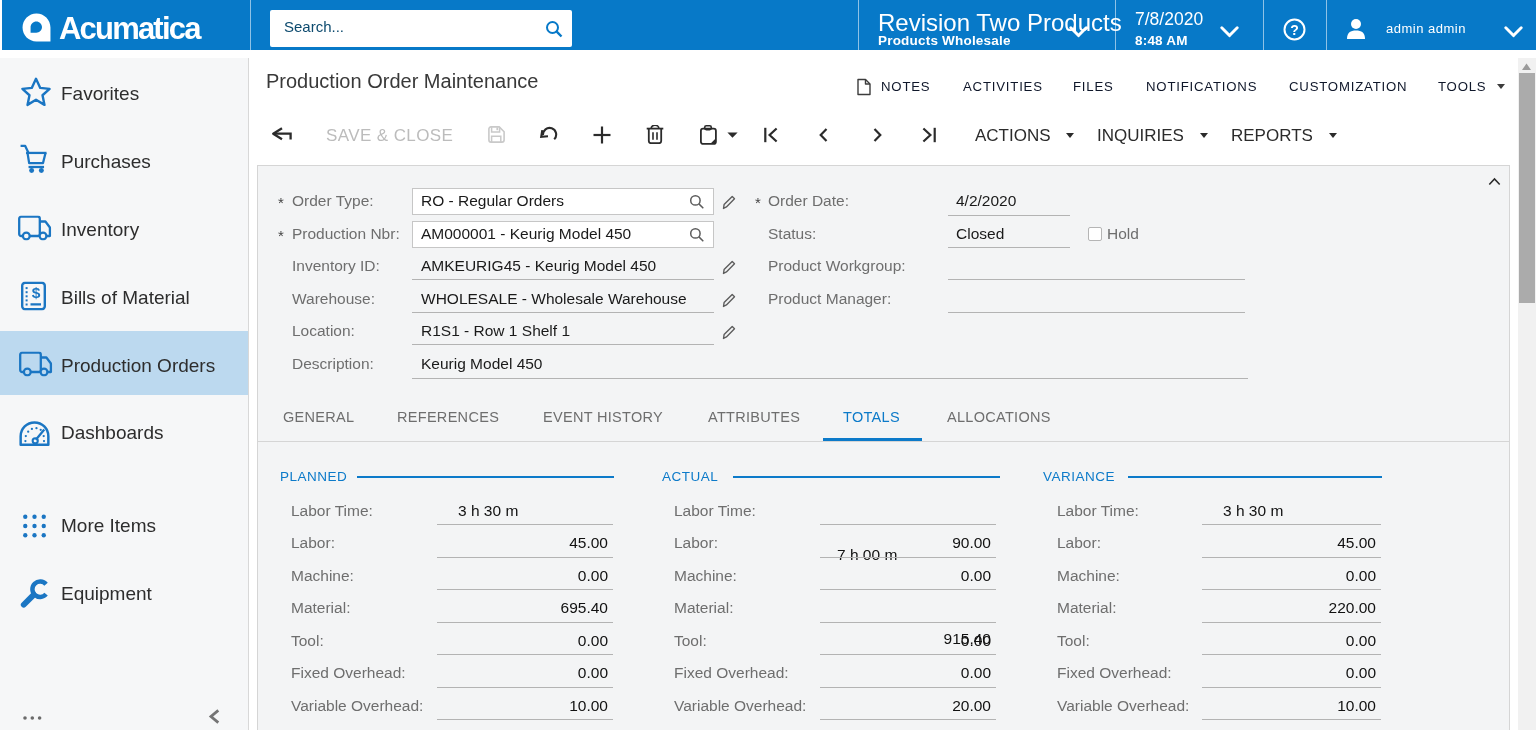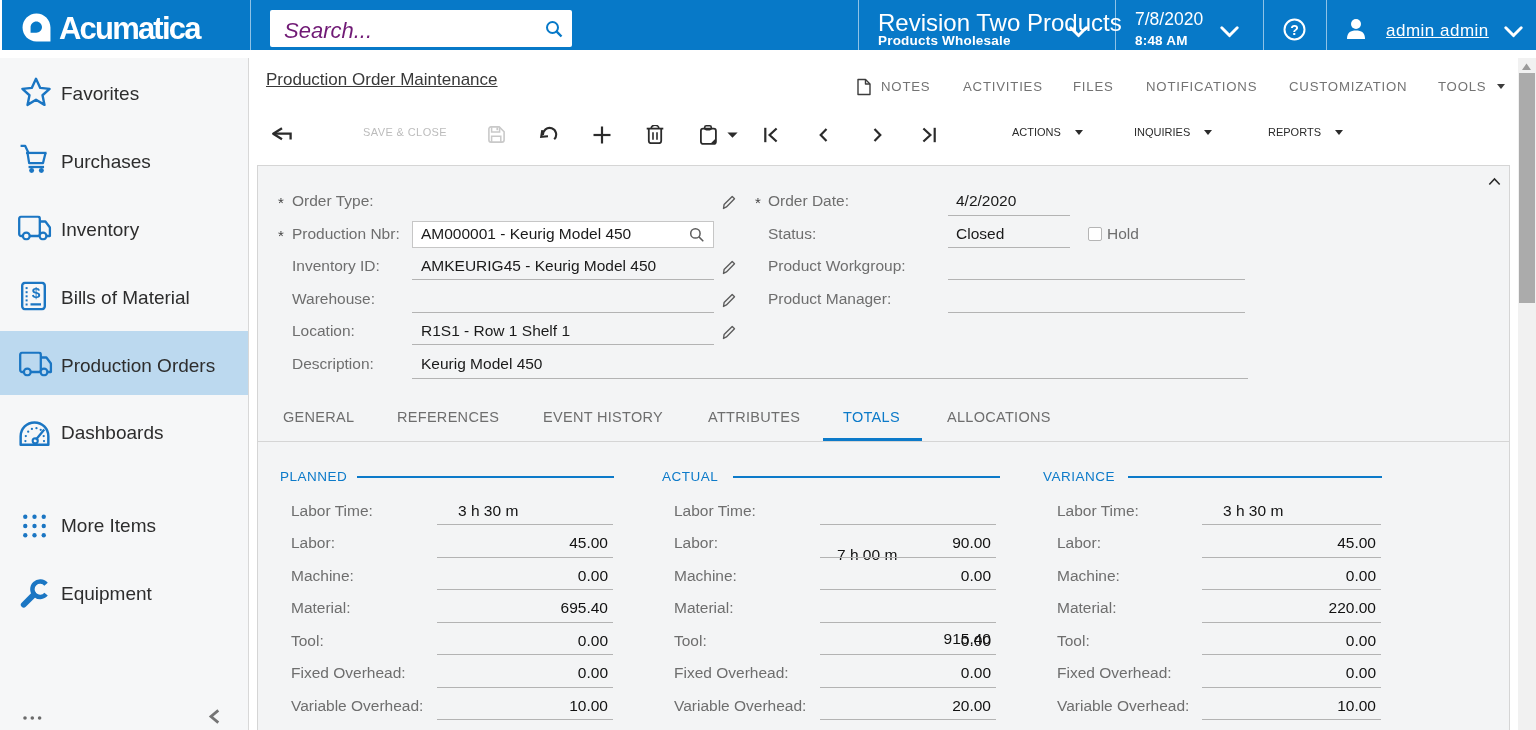--- a/index.html
+++ b/index.html
@@ -6,36 +6,36 @@
 html,body { width:1536px; height:730px; overflow:hidden; font-family:"Liberation Sans", sans-serif; background:#fff; }
 #page { position:relative; width:1536px; height:730px; }
 .abs { position:absolute; }
 
 
 #topbar { position:absolute; left:2px; top:0; width:1536px; height:50px; background:#0779c8; }
 .tsep { position:absolute; top:0; width:1px; height:58px; background:rgba(255,255,255,0.55); }
 #logo { position:absolute; left:19.5px; top:13px; }
 #logotext { position:absolute; left:57px; top:11px; color:#fff; font-size:31px; font-weight:bold; letter-spacing:-1.8px; }
 #searchbox { position:absolute; left:268px; top:10px; width:302px; height:37px; background:#fff; border-radius:2px; }
-#searchbox .ph { position:absolute; left:14px; top:8px; font-size:22px; font-style:italic; color:#701a75; }
+#searchbox .ph { position:absolute; left:14px; top:8px; font-size:15px; color:#0c4a6e; }
 .t-main { color:#fff; font-size:24px; }
 .t-sub { color:#fff; font-size:13.5px; font-weight:bold; letter-spacing:0.2px; }
 
 
 #sidebar { position:absolute; left:0; top:58px; width:249px; height:672px; background:#f6f7f8; border-right:1px solid #d8d8d8; }
 .sitem { position:absolute; left:0; width:248px; height:64px; }
 .sitem .lbl { position:absolute; left:61px; top:50%; transform:translateY(-50%); font-size:19px; letter-spacing:0px; color:#2d2d2d; }
 .sitem svg { position:absolute; left:19px; top:calc(50% - 2px); transform:translateY(-50%); }
 .sel { background:#bcd9ef; } .sel .lbl { top:calc(50% + 2.5px); } .sel svg { top:calc(50% + 0.5px); }
 
 
 #main { position:absolute; left:250px; top:58px; width:1269px; height:672px; background:#fff; }
-#title { position:absolute; left:266px; top:70px; font-size:17px; color:#393939;text-decoration:underline; }
-.toplink { position:absolute; top:79px; font-size:13.2px; color:#737373; letter-spacing:0.8px; }
-.tbtext { position:absolute; top:126px; font-size:11px; color:#2b2b2b; letter-spacing:0px;margin-left:37px; }
+#title { position:absolute; left:266px; top:70px; font-size:20px; color:#393939; }
+.toplink { position:absolute; top:79px; font-size:13.2px; color:#0f172a; letter-spacing:0.8px; }
+.tbtext { position:absolute; top:126px; font-size:17px; color:#2b2b2b; letter-spacing:0px; }
 .caret { display:inline-block; width:0; height:0; border-left:4.5px solid transparent; border-right:4.5px solid transparent; border-top:5.5px solid #2b2b2b; vertical-align:middle; margin-left:11px; margin-bottom:2px; }
 
 
 #panel { position:absolute; left:257px; top:165px; width:1253px; height:565px; background:#f3f4f5; border:1px solid #d5d5d5; border-bottom:none; }
 .flabel { position:absolute; font-size:15.5px; color:#6e6e6e; white-space:nowrap; }
 .fval { position:absolute; font-size:15.5px; color:#1a1a1a; white-space:nowrap; }
 .req { position:absolute; font-size:15px; color:#444; }
 .fbox { position:absolute; left:412px; width:302px; height:27px; background:#fff; border:1px solid #c6c6c6; }
 .fbox .tx { position:absolute; left:8px; top:3px; font-size:15.5px; color:#1a1a1a; white-space:nowrap; }
 .uline { position:absolute; border-bottom:1px solid #b3b3b3; }
@@ -86,21 +86,21 @@
     <div class="tsep" style="left:1261px"></div>
     <svg class="abs" style="left:1281px; top:18px" width="23" height="23" viewBox="0 0 23 23">
         <circle cx="11.5" cy="11.5" r="10" fill="none" stroke="#fff" stroke-width="2"></circle>
         <text x="11.5" y="16.5" font-size="14" font-weight="bold" fill="#fff" text-anchor="middle" font-family="Liberation Sans">?</text>
       </svg>
     <div class="tsep" style="left:1324px"></div>
     <svg class="abs" style="left:1343px; top:17px" width="22" height="24" viewBox="0 0 22 24">
         <circle cx="11" cy="7" r="5" fill="#fff"></circle>
         <path d="M2 22 C2 15.5 5.5 13.5 11 13.5 C16.5 13.5 20 15.5 20 22 Z" fill="#fff"></path>
       </svg>
-    <div class="t-main abs" style="left:1384px; top:21px; font-size:17px; letter-spacing:0.5px;text-decoration:underline;">admin admin</div>
+    <div class="t-main abs" style="left:1384px; top:21px; font-size:13px; letter-spacing:0.5px;">admin admin</div>
     <svg class="abs" style="left:1502px; top:26px" width="19" height="12" viewBox="0 0 19 12">
         <path d="M1.8 1.8 L9.5 9.6 L17.2 1.8" fill="none" stroke="#fff" stroke-width="2.9" stroke-linecap="round" stroke-linejoin="round"></path>
       </svg>
   </div>
 
   <div id="sidebar">
     <div class="sitem" style="top:3.5px">
       <svg style="top:calc(50% - 1px)" width="34" height="33" viewBox="0 0 24 23.2">
           <path d="M12 1.6 L15 8 L21.6 8.7 L16.6 13.2 L18 20 L12 16.4 L6 20 L7.4 13.2 L2.4 8.7 L9 8 Z" fill="none" stroke="#1b76c3" stroke-width="1.7" stroke-linejoin="round"></path>
         </svg>
@@ -277,29 +277,37 @@
 
   <div class="req" style="left:278px; top:194px;">*</div>
   <div class="flabel" style="left:292px; top:192px;">Order Type:</div>
   <div class="req" style="left:278px; top:227px;">*</div>
   <div class="flabel" style="left:292px; top:225px;">Production Nbr:</div>
   <div class="flabel" style="left:292px; top:257px;">Inventory ID:</div>
   <div class="flabel" style="left:292px; top:290px;">Warehouse:</div>
   <div class="flabel" style="left:292px; top:322px;">Location:</div>
   <div class="flabel" style="left:292px; top:355px;">Description:</div>
 
+  <div class="fbox" style="top:188px;">
+      <span class="tx">RO - Regular Orders</span>
+    <svg style="position:absolute; right:8px; top:5px" width="16" height="16" viewBox="0 0 16 16">
+        <circle cx="6.4" cy="6.4" r="4.7" fill="none" stroke="#5c5c5c" stroke-width="1.5"></circle>
+        <line x1="9.9" y1="9.9" x2="14.3" y2="14.3" stroke="#5c5c5c" stroke-width="1.5"></line>
+      </svg>
+  </div>
   <div class="fbox" style="top:221px;">
       <span class="tx">AM000001 - Keurig Model 450</span>
     <svg style="position:absolute; right:8px; top:5px" width="16" height="16" viewBox="0 0 16 16">
         <circle cx="6.4" cy="6.4" r="4.7" fill="none" stroke="#5c5c5c" stroke-width="1.5"></circle>
         <line x1="9.9" y1="9.9" x2="14.3" y2="14.3" stroke="#5c5c5c" stroke-width="1.5"></line>
       </svg>
   </div>
   <div class="fval" style="left:421px; top:257px;">AMKEURIG45 - Keurig Model 450</div>
   <div class="uline" style="left:412px; top:259px; width:302px; height:21px;"></div>
+  <div class="fval" style="left:421px; top:290px;">WHOLESALE - Wholesale Warehouse</div>
   <div class="uline" style="left:412px; top:292px; width:302px; height:21px;"></div>
   <div class="fval" style="left:421px; top:322px;">R1S1 - Row 1 Shelf 1</div>
   <div class="uline" style="left:412px; top:324px; width:302px; height:21px;"></div>
   <div class="fval" style="left:421px; top:355px;">Keurig Model 450</div>
   <div class="uline" style="left:412px; top:356px; width:836px; height:22.5px;"></div>
 
   <svg class="abs" style="left:722px; top:195px" width="14" height="15" viewBox="0 0 14 15">
       <path d="M10.2 1.5 L12.5 3.8 L4.4 11.9 L1.5 13.5 L2.1 9.6 Z" fill="none" stroke="#5d5d5d" stroke-width="1.4" stroke-linejoin="round"></path>
     </svg>
   <svg class="abs" style="left:722px; top:260px" width="14" height="15" viewBox="0 0 14 15">

